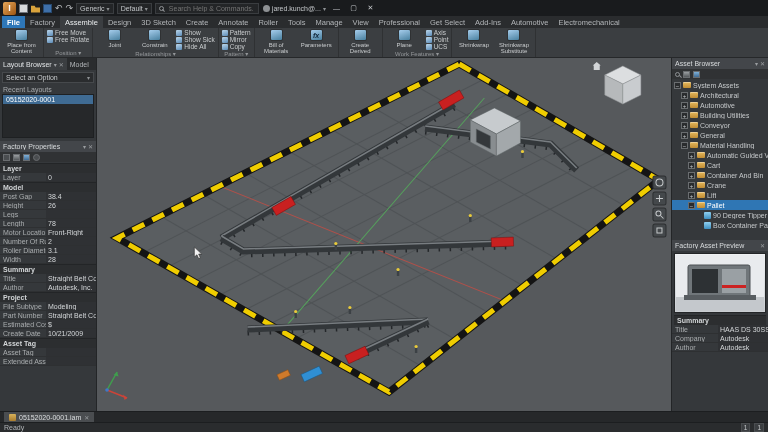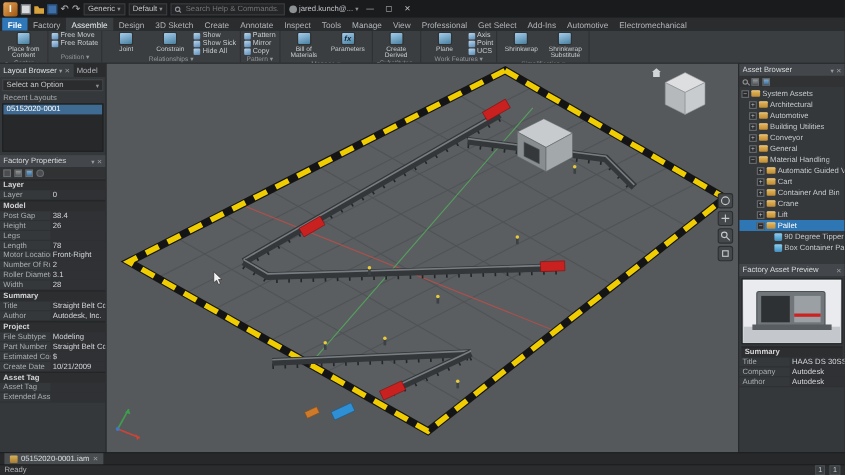--- a/index.html
+++ b/index.html
@@ -135,21 +135,21 @@
 </div>
 
 <div class="ribbontabs">
     <div class="rtab file">File</div>
     <div class="rtab">Factory</div>
     <div class="rtab active">Assemble</div>
     <div class="rtab">Design</div>
     <div class="rtab">3D Sketch</div>
     <div class="rtab">Create</div>
     <div class="rtab">Annotate</div>
-    <div class="rtab">Inspect</div>
+    <div class="rtab">Roller</div>
     <div class="rtab">Tools</div>
     <div class="rtab">Manage</div>
     <div class="rtab">View</div>
     <div class="rtab">Professional</div>
     <div class="rtab">Get Select</div>
     <div class="rtab">Add-Ins</div>
     <div class="rtab">Automotive</div>
     <div class="rtab">Electromechanical</div>
   </div>
 <div class="ribbonbody">

